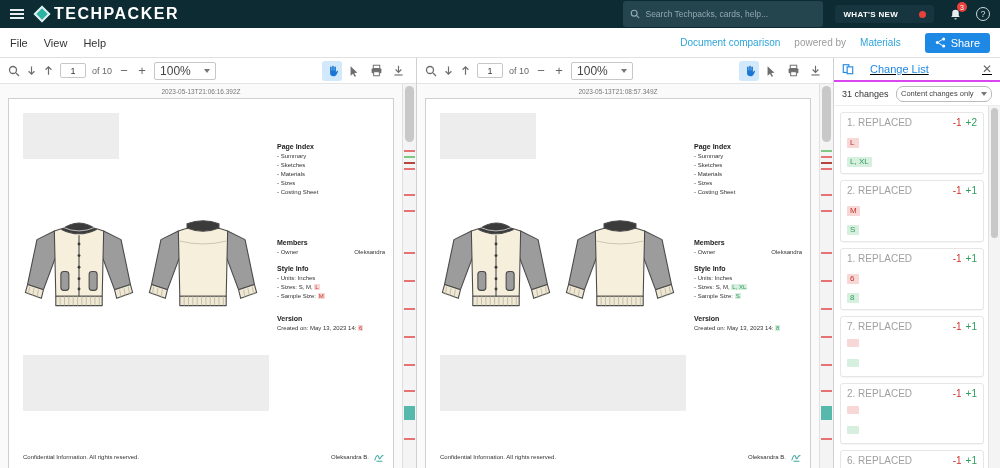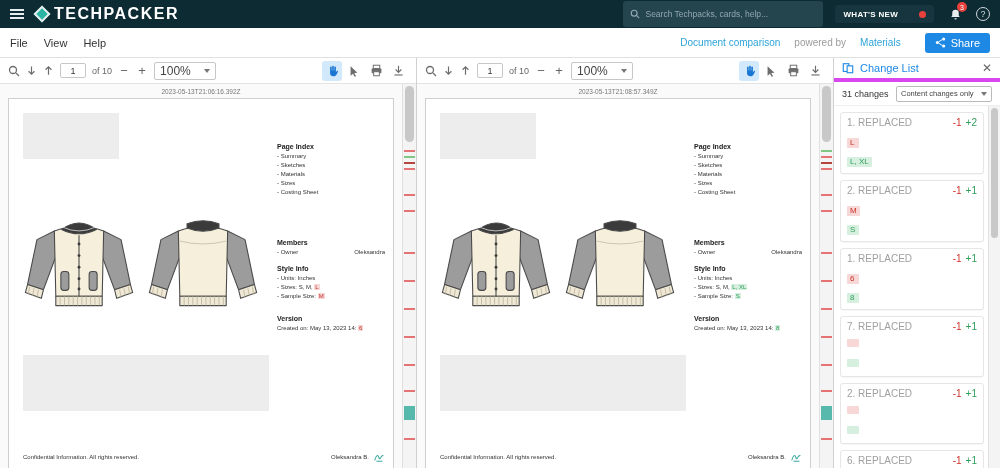--- a/index.html
+++ b/index.html
@@ -87,28 +87,28 @@
   
   .vscroll { width:14px; background:#f4f4f4; border-left:1px solid #e0e0e0; position:relative; flex:none; }
   .vthumb { position:absolute; left:2px; right:2px; top:2px; height:56px; background:#c8c8c8; border-radius:5px; cursor:pointer; }
   .mark { position:absolute; left:1px; right:1px; height:2px; }
   .mark.red { background:#e57373; }
   .mark.darkred { background:#b4443c; }
   .mark.green { background:#81c784; }
   .mark.tealblock { background:#57b8ac; height:14px; }
 
   
-  .panel-header { height:24px; display:flex; align-items:center; gap:6px; padding:0 8px;
-    border-bottom:4px solid #d946ef; }
+  .panel-header { height:24px; display:flex; align-items:center; gap:16px; padding:0 8px;
+    border-bottom:2px solid #d946ef;text-decoration:underline; }
   .panel-title { font-size:11px; color:#1e88e5; }
   .panel-close { margin-left:auto; font-size:12px; color:#666; cursor:pointer; line-height:1; }
   .panel-sub { height:24px; display:flex; align-items:center; justify-content:space-between;
     padding:0 8px; border-bottom:1px solid #eee; }
   .count-label { font-size:9px; color:#333; }
-  .filter-select { width:96px; height:16px; border:1px solid #bbb; border-radius:2px; font-size:7.5px;
+  .filter-select { width:96px; height:16px; border:1px solid #bbb; border-radius:7px; font-size:7.5px;
     color:#444; display:flex; align-items:center; justify-content:space-between; padding:4px 4px; cursor:pointer; }
   .change-scroll { flex:1; overflow:hidden; position:relative; padding:6px 16px 0 6px; }
   .card { border:1px solid #e6e6e6; border-radius:3px; padding:4px 6px 5px; margin-bottom:6px;
     background:#fff; box-shadow:0 1px 1px rgba(0,0,0,.04); cursor:pointer; }
   .card-head { display:flex; align-items:center; font-size:10px; color:#a0a0a0; }
   .card-label { flex:1; }
   .cnt { margin-left:4px; }
   .removed-cnt { color:#d0342c; }
   .added-cnt { color:#2e9e5b; }
   .card-body { margin-top:3px; }

